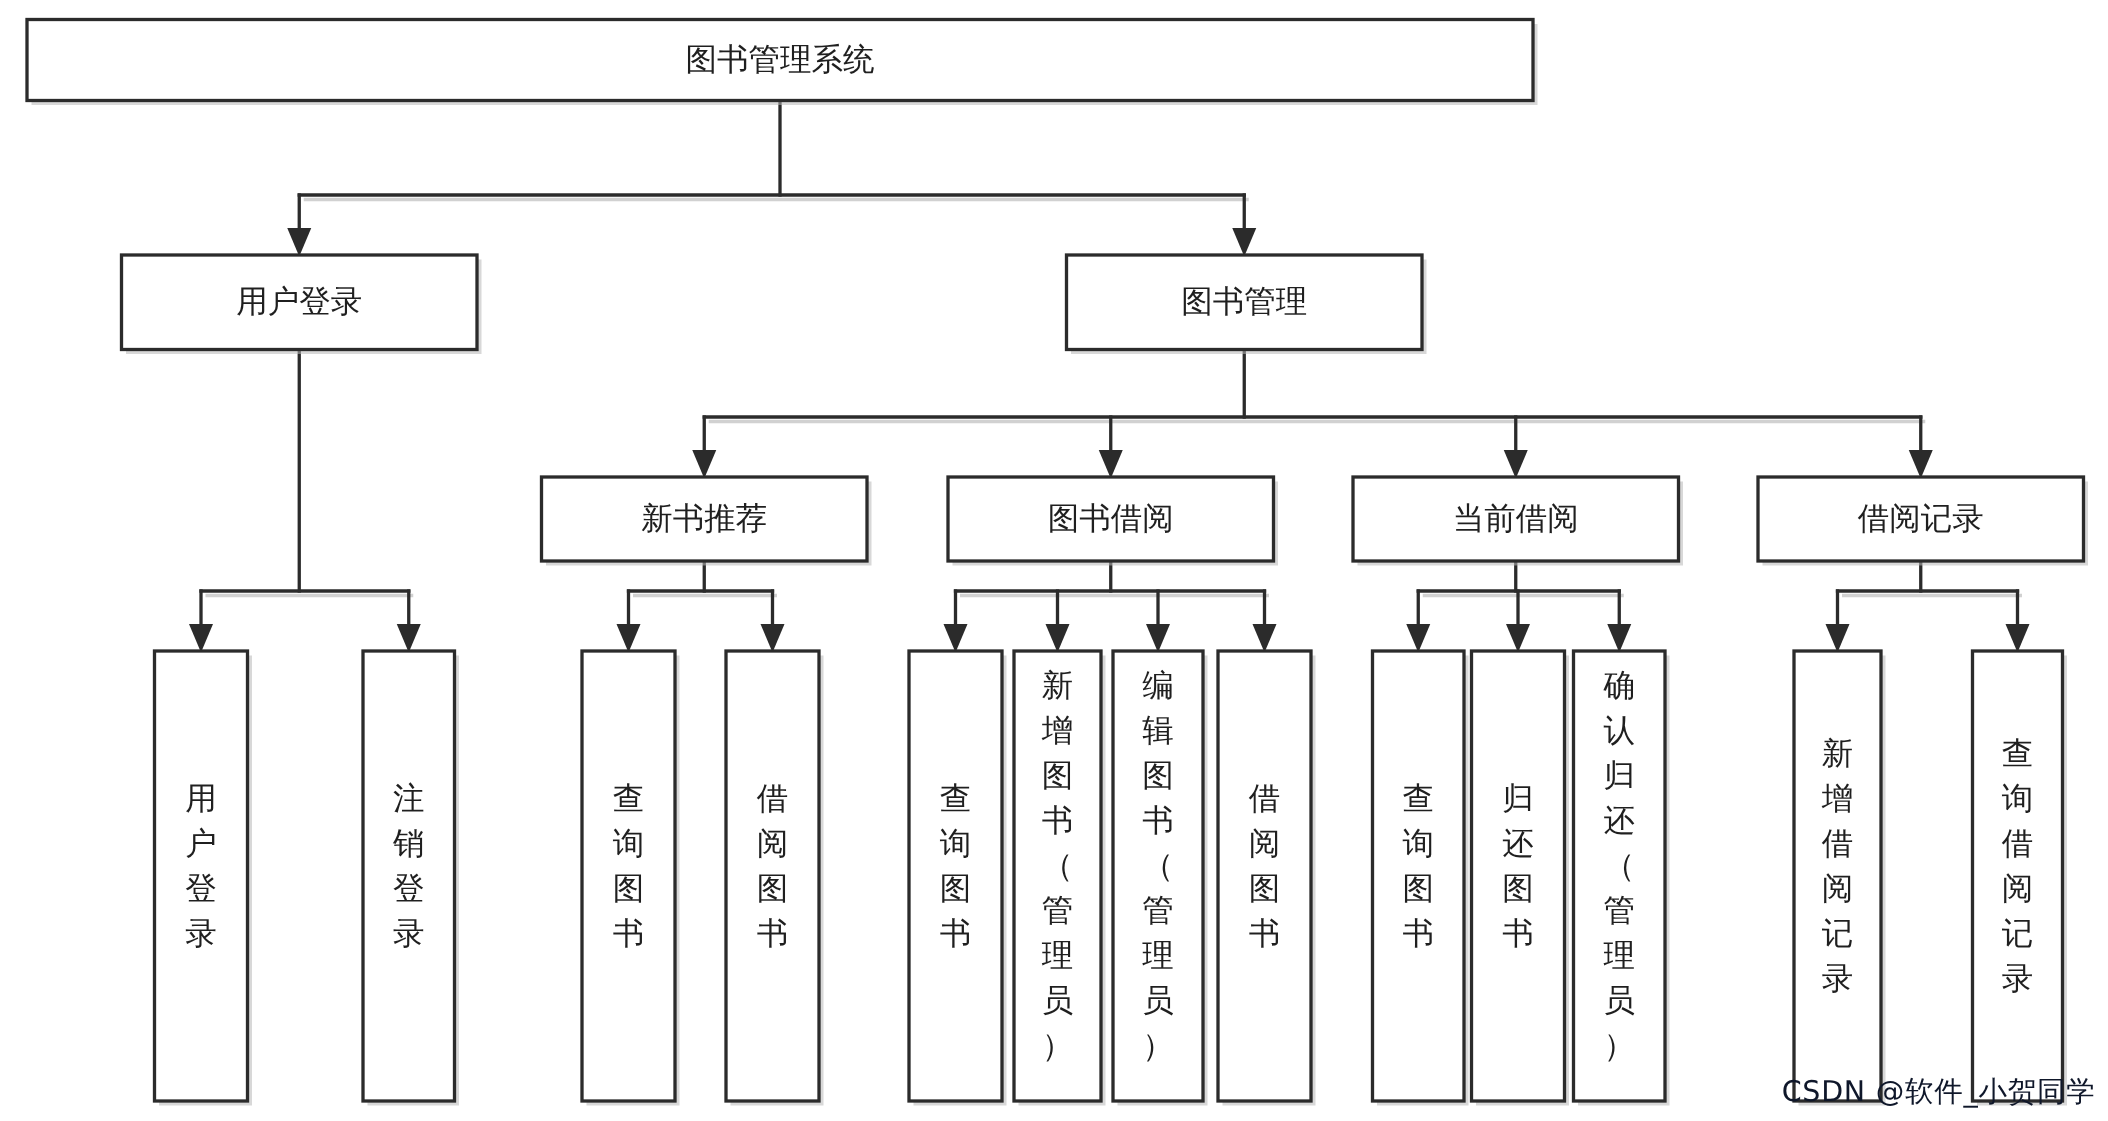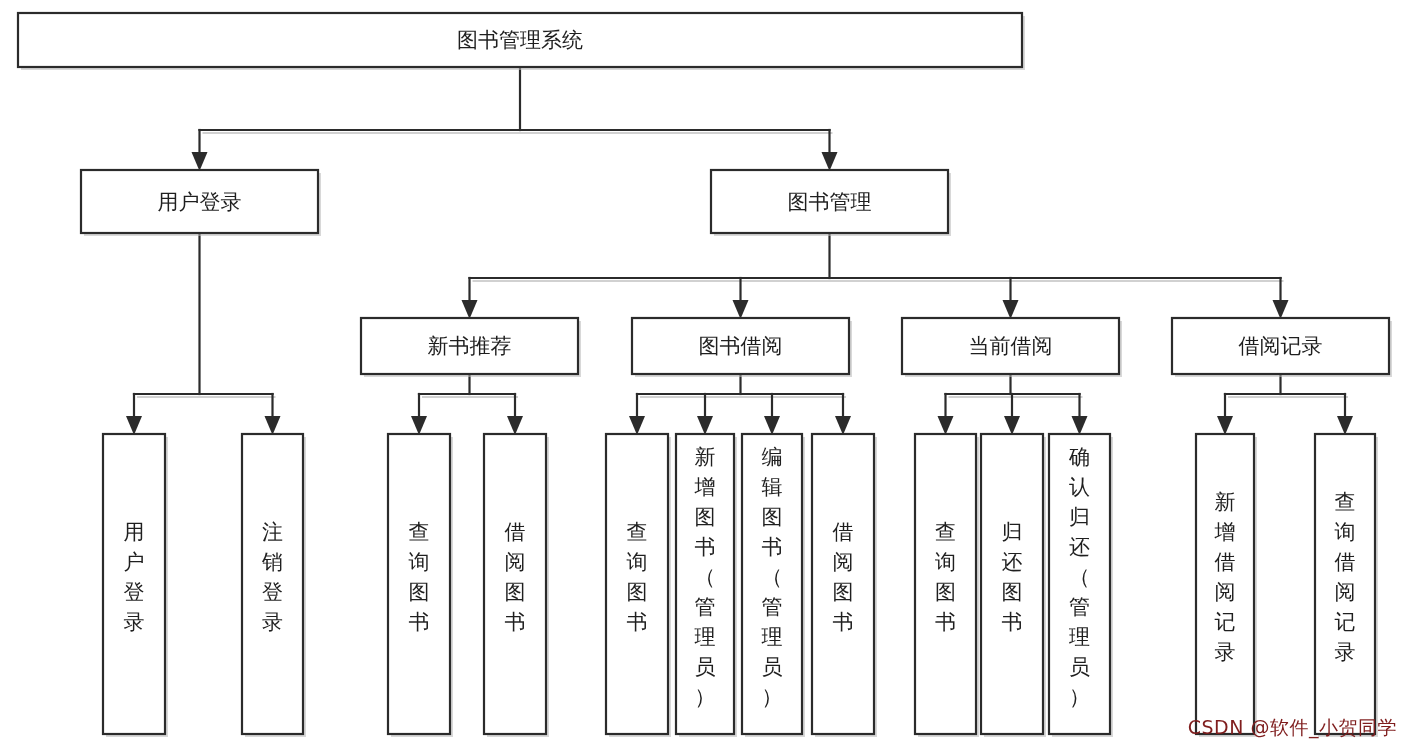--- a/index.html
+++ b/index.html
@@ -67,21 +67,21 @@
   }
   text.node-label-vertical tspan {
     font-family: "DejaVu Sans", "Liberation Sans", sans-serif;
   }
   .watermark {
     position: absolute;
     right: 8px;
     bottom: 6px;
     font-family: "DejaVu Sans", "Liberation Sans", sans-serif;
     font-size: 19px;
-    color: #7f1d1d;
+    color: #0f172a;
     letter-spacing: 0.5px;
     white-space: nowrap;
     user-select: none;
   }
 </style>
 </head>
 <body>
 
 <div id="diagram-root">
   <svg class="diagram-canvas" id="svg-canvas" viewBox="0 0 1405 747" xmlns="http://www.w3.org/2000/svg">

